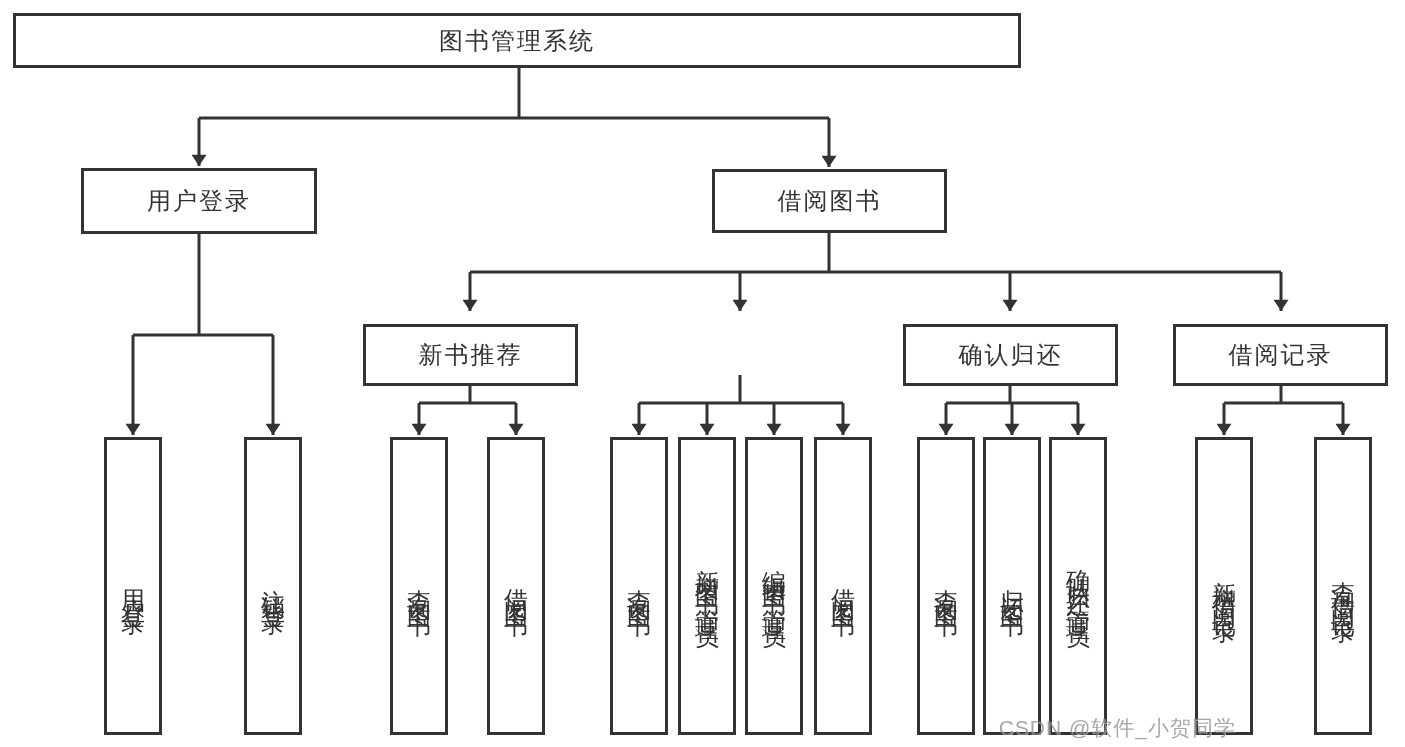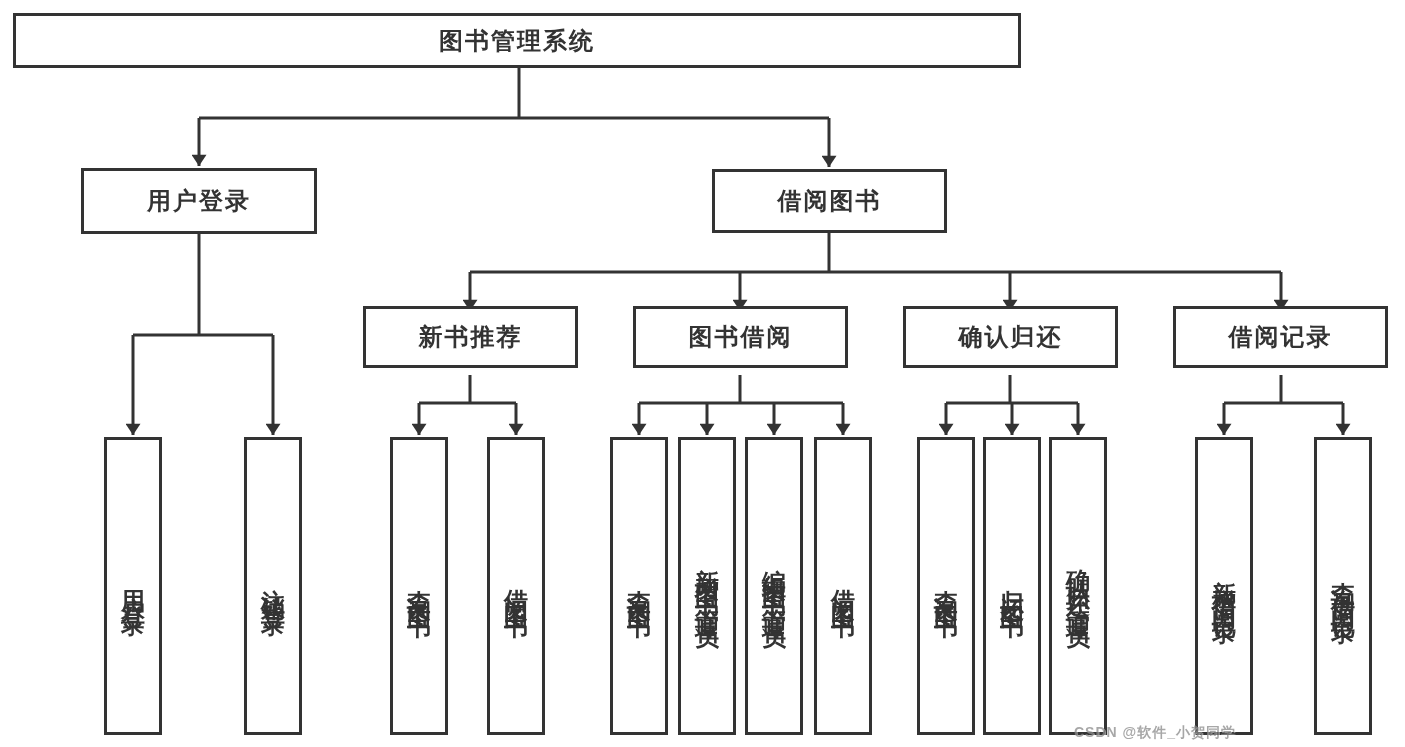--- a/index.html
+++ b/index.html
@@ -1,40 +1,40 @@
 <!DOCTYPE html>
 <html style="--line: #333333; --text: #333333; --background: #ffffff; --watermark: #8a8a8a;"><head>
 <meta charset="utf-8">
 <style>
   html,body{margin:0;padding:0;}
   body{
     width:1405px;height:747px;position:relative;overflow:hidden;
     background:var(--background,#ffffff);
     font-family:"Liberation Sans","DejaVu Sans",sans-serif;
   }
-  .canvas{position:absolute;left:0;top:0;width:1249px;height:747px;font-weight:bold;}
+  .canvas{position:absolute;left:0;top:0;width:1249px;height:747px;}
   svg.connectors{position:absolute;left:0;top:0;pointer-events:none;}
   svg .ln{stroke:var(--line,#333333);stroke-width:3;fill:none;}
   .ah-fill{fill:var(--line,#333333);}
   .node{
     position:absolute;box-sizing:border-box;background:#ffffff;
     border:3px solid var(--line,#333333);
     display:flex;align-items:center;justify-content:center;
     color:var(--text,#333333);
   }
   .hlabel{font-size:24px;letter-spacing:2px;white-space:nowrap;}
-  .lvl3{top:306px;width:215px;height:62px;text-align:center;}
+  .lvl3{top:324px;width:215px;height:62px;text-align:center;}
   .leaf{top:437px;width:58px;height:298px;}
   .vlabel{
     writing-mode:vertical-rl;text-orientation:mixed;
     font-size:24px;line-height:1;letter-spacing:8px;
   }
   .watermark{
     position:absolute;right:13px;bottom:5px;z-index:5;
-    font-size:14px;letter-spacing:1px;
+    font-size:21px;letter-spacing:1px;
     color:var(--watermark,#8a8a8a);opacity:.75;
     text-shadow:1px 1px 0 rgba(255,255,255,.65);
     white-space:nowrap;
   }
 </style>
 </head>
 <body>
 
 <div class="canvas">
 
@@ -81,23 +81,20 @@
   <div class="node" style="left:81px;top:168px;width:236px;height:66px">
     <span class="hlabel">用户登录</span>
   </div>
   <div class="node" style="left:712px;top:169px;width:235px;height:64px">
     <span class="hlabel">借阅图书</span>
   </div>
 
   <div class="node lvl3" style="left:363px">
     <span class="hlabel">新书推荐</span>
   </div>
-  <div class="node lvl3" style="left:633px">
-    <span class="hlabel">图书借阅</span>
-  </div>
   <div class="node lvl3" style="left:903px">
     <span class="hlabel">确认归还</span>
   </div>
   <div class="node lvl3" style="left:1173px">
     <span class="hlabel">借阅记录</span>
   </div>
 
   <div class="node leaf" style="left:104px">
     <span class="vlabel">用户登录</span>
   </div>

